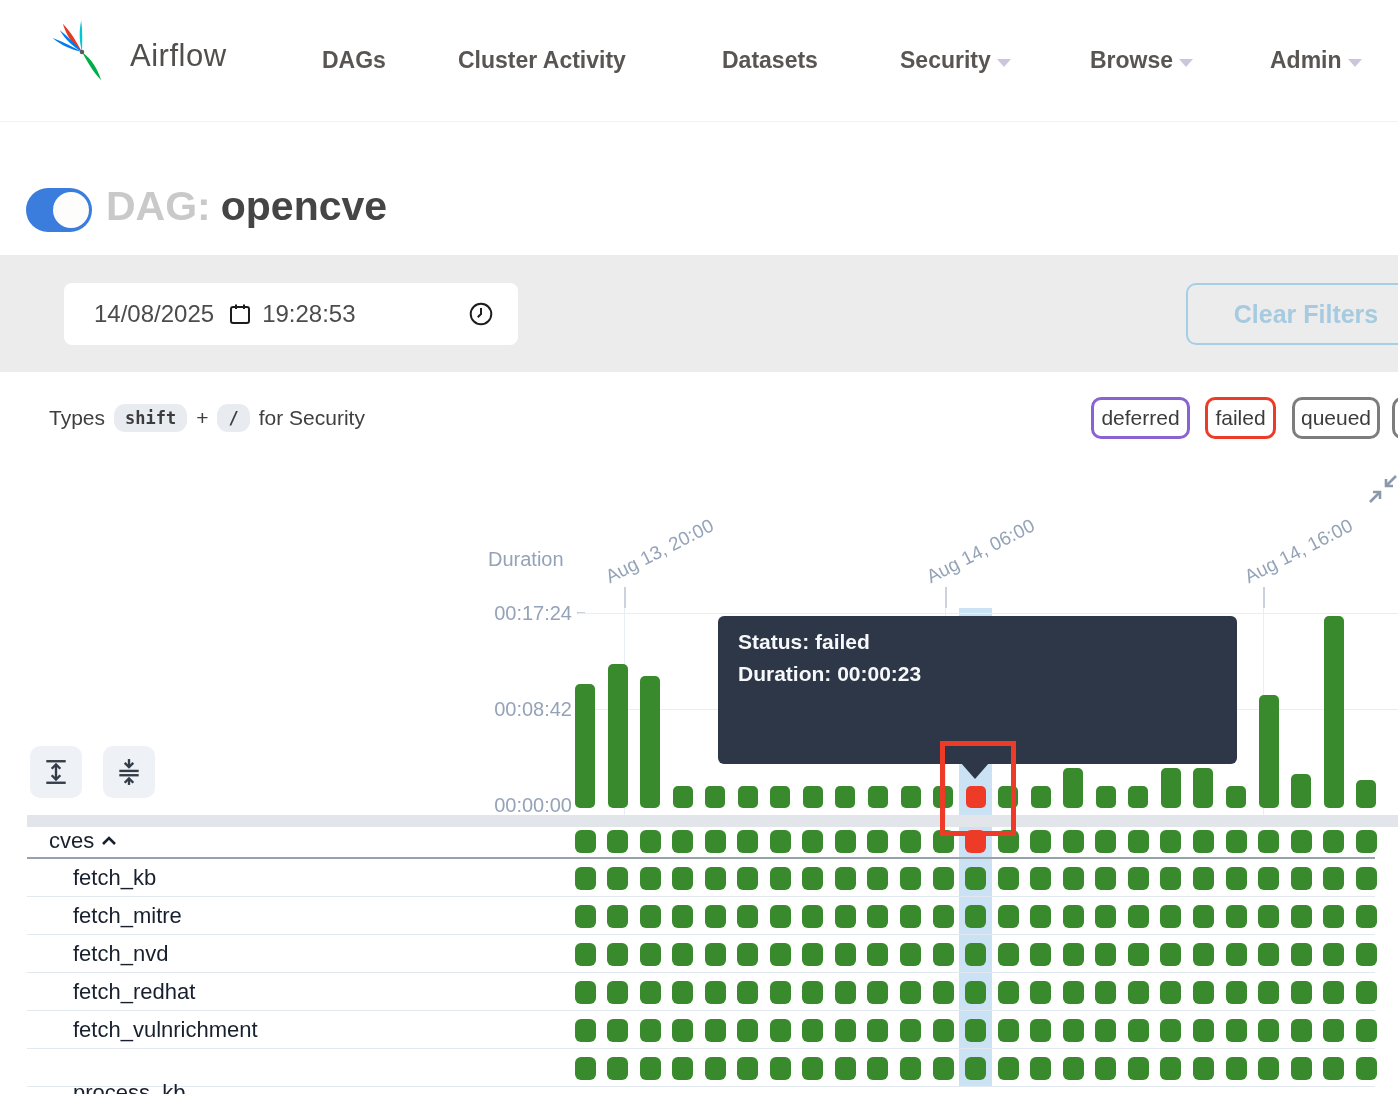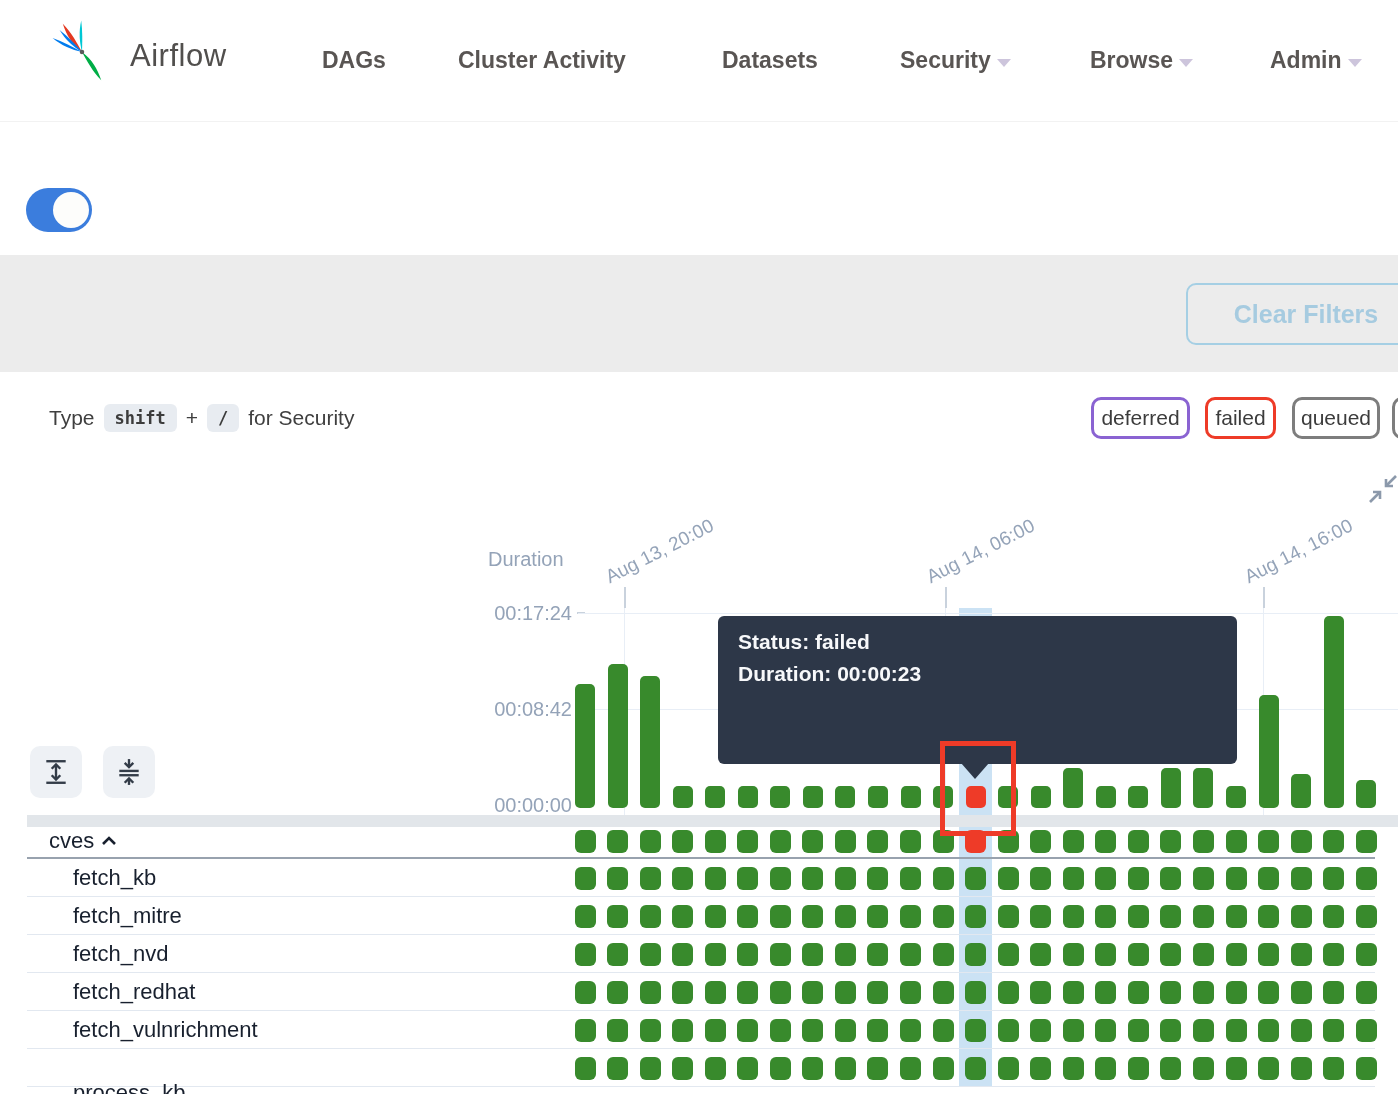--- a/index.html
+++ b/index.html
@@ -26,21 +26,21 @@
   .datetime{left:64px;width:454px;padding:0 24px 0 30px;}
   .sel-types{left:545px;width:293px;padding:0 24px 0 28px;}
   .sel-states{left:866px;width:293px;padding:0 24px 0 28px;}
   .field .grow{flex:1;}
   .clear-btn{position:absolute;left:1186px;top:28px;width:240px;height:62px;background:#ececec;
              border:2px solid #a5cfe4;border-radius:10px;color:#a6cbe0;font-size:25px;font-weight:bold;
              display:flex;align-items:center;justify-content:center;box-sizing:border-box;cursor:pointer;}
   
   .shortcut-line{position:absolute;left:49px;top:372px;height:91px;display:flex;align-items:center;gap:9px;
                  font-size:21px;color:#3f3f3f;}
-  kbd{background:#e8ecf1;border-radius:6px;padding:4px 11px;font-family:"DejaVu Sans Mono", monospace;
+  kbd{background:#e8ecf1;border-radius:11px;padding:4px 11px;font-family:"DejaVu Sans Mono", monospace;
       font-weight:bold;font-size:17px;color:#3c3c3c;}
   .badge{position:absolute;top:397px;height:42px;box-sizing:border-box;background:#fff;border-radius:10px;
          border:3px solid #7d7d7d;display:flex;align-items:center;justify-content:center;
          font-size:21px;color:#3c3c3c;cursor:pointer;}
   
   .duration-label{position:absolute;left:488px;top:548px;font-size:20px;color:#94a3b8;}
   .ylabel{position:absolute;width:80px;text-align:right;left:492px;transform:translateY(-50%);
           font-size:20px;color:#94a3b8;}
   .ydash{position:absolute;left:577px;width:8px;height:2px;background:#c9d2dd;}
   .xlabel{position:absolute;font-size:19px;color:#94a3b8;white-space:nowrap;
@@ -105,27 +105,44 @@
         <div class="nav-item" style="left: 1270px;">
           <span>Admin</span>
           <div class="nav-caret"></div>
         </div>
       </div>
   </div>
 
   <div class="toggle">
       <div class="knob"></div>
     </div>
+  <div class="page-title">
+    <span class="dag-prefix">DAG:</span><span class="dag-name">opencve</span>
+  </div>
 
   <div class="filter-band">
+    <div class="field datetime">
+      <span>14/08/2025</span>
+      <svg style="margin:0 10px 0 14px" width="24" height="24" viewBox="0 0 24 24" fill="none" stroke="#1c1c1c" stroke-width="2">
+        <rect x="3" y="5" width="18" height="16" rx="2"></rect>
+          <line x1="8" y1="2.5" x2="8" y2="7"></line>
+          <line x1="16" y1="2.5" x2="16" y2="7"></line>
+      </svg>
+      <span>19:28:53</span>
+      <span class="grow"></span>
+      <svg width="26" height="26" viewBox="0 0 24 24" fill="none" stroke="#1c1c1c" stroke-width="1.8">
+        <circle cx="12" cy="12" r="9.5"></circle>
+          <polyline points="12 6.5 12 12 9 15"></polyline>
+      </svg>
+    </div>
     <div class="clear-btn">Clear Filters</div>
   </div>
 
   <div class="shortcut-line">
-    <span>Type</span>
+    <span>Types</span>
     <kbd>shift</kbd>
     <span>+</span>
     <kbd>/</kbd>
     <span>for Security</span>
   </div>
   <div id="badges">
       <div class="badge" style="left: 1091px; width: 99px; border-color: rgb(138, 99, 210);">deferred</div>
       <div class="badge" style="left: 1205px; width: 71px; border-color: rgb(238, 59, 40);">failed</div>
       <div class="badge" style="left: 1292px; width: 88px; border-color: rgb(125, 125, 125);">queued</div>
     </div>

